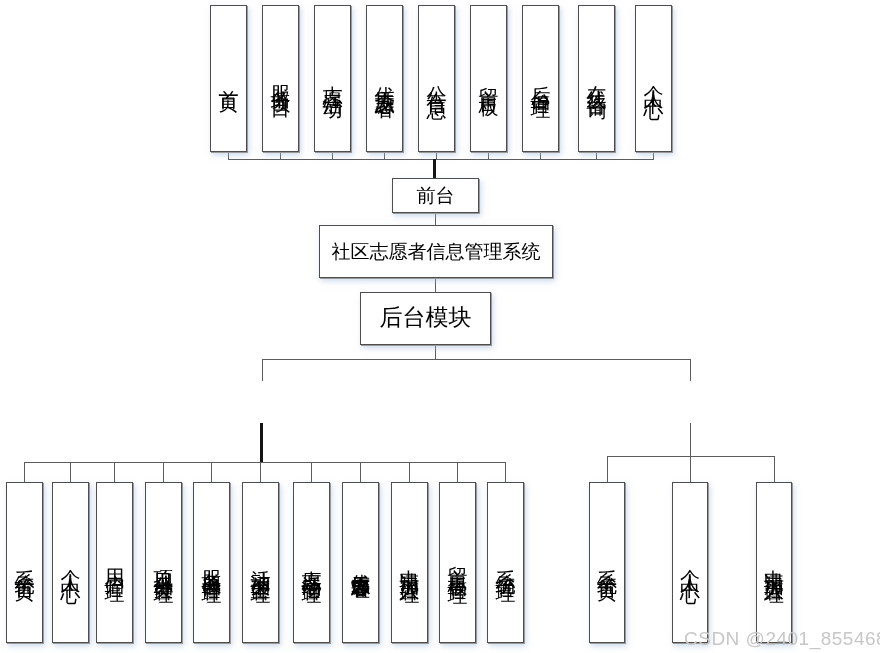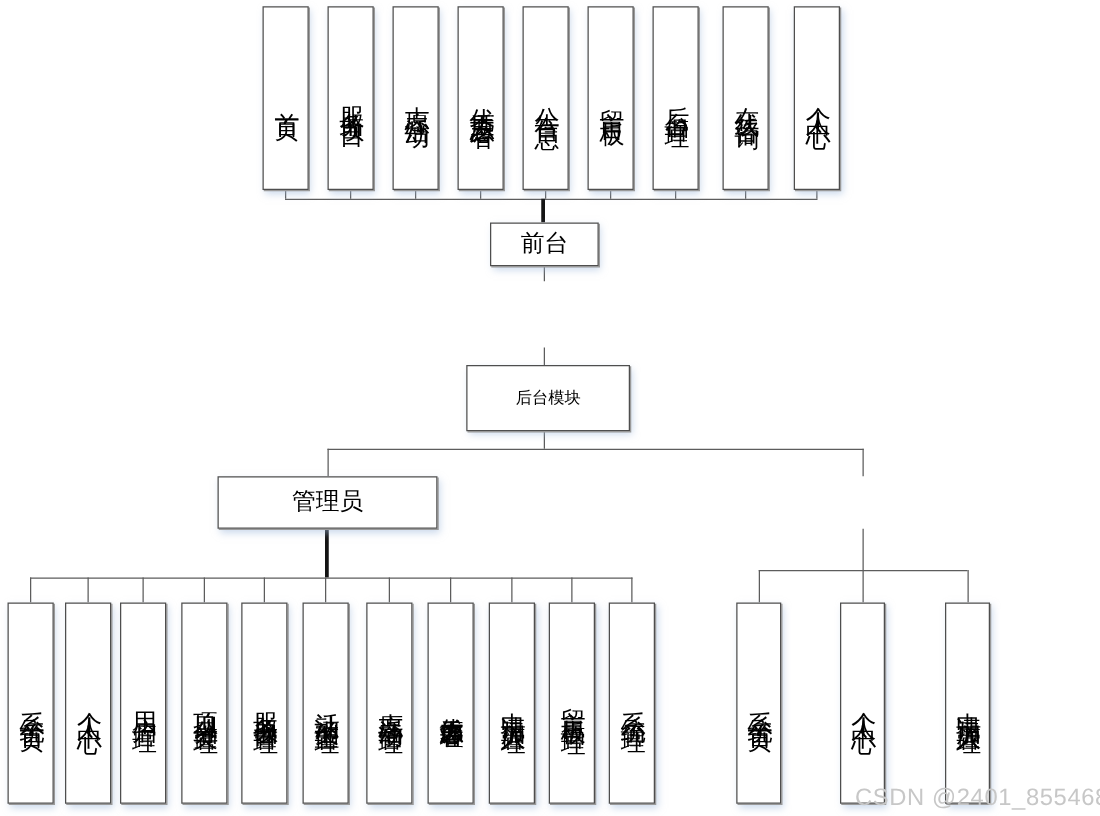--- a/index.html
+++ b/index.html
@@ -54,30 +54,30 @@
   <div class="vline" style="left:596px;top:152px;height:7px;"></div>
   <div class="vline" style="left:653px;top:152px;height:7px;"></div>
 
   <div class="hline" style="left:228px;top:159px;width:426px;"></div>
 
   <div class="vline thick" style="left:433px;top:159px;height:19px;"></div>
 
   <div class="box" style="left:392px;top:178px;width:87px;height:35px;font-size:19px;">前台</div>
   <div class="vline" style="left:435px;top:213px;height:12px;"></div>
 
+  <div class="box" style="left:319px;top:225px;width:234px;height:53px;font-size:19px;">社区志愿者信息管理系统</div>
   <div class="vline" style="left:435px;top:278px;height:14px;"></div>
 
-  <div class="box" style="left:373px;top:292px;width:131px;height:53px;font-size:13px;">后台模块</div>
+  <div class="box" style="left:360px;top:292px;width:131px;height:53px;font-size:23px;">后台模块</div>
   <div class="vline" style="left:435px;top:345px;height:14px;"></div>
 
   <div class="hline" style="left:262px;top:359px;width:429px;"></div>
   <div class="vline" style="left:262px;top:359px;height:22px;"></div>
   <div class="vline" style="left:690px;top:359px;height:22px;"></div>
 
-  <div class="box" style="left:174px;top:381px;width:176px;height:42px;font-size:19px;">管理员</div>
 
   <div class="vline thick" style="left:260px;top:423px;height:39px;"></div>
   <div class="hline" style="left:24px;top:462px;width:482px;"></div>
   <div class="vline" style="left:24px;top:462px;height:20px;"></div>
   <div class="vline" style="left:70px;top:462px;height:20px;"></div>
   <div class="vline" style="left:114px;top:462px;height:20px;"></div>
   <div class="vline" style="left:163px;top:462px;height:20px;"></div>
   <div class="vline" style="left:211px;top:462px;height:20px;"></div>
   <div class="vline" style="left:260px;top:462px;height:20px;"></div>
   <div class="vline" style="left:311px;top:462px;height:20px;"></div>

